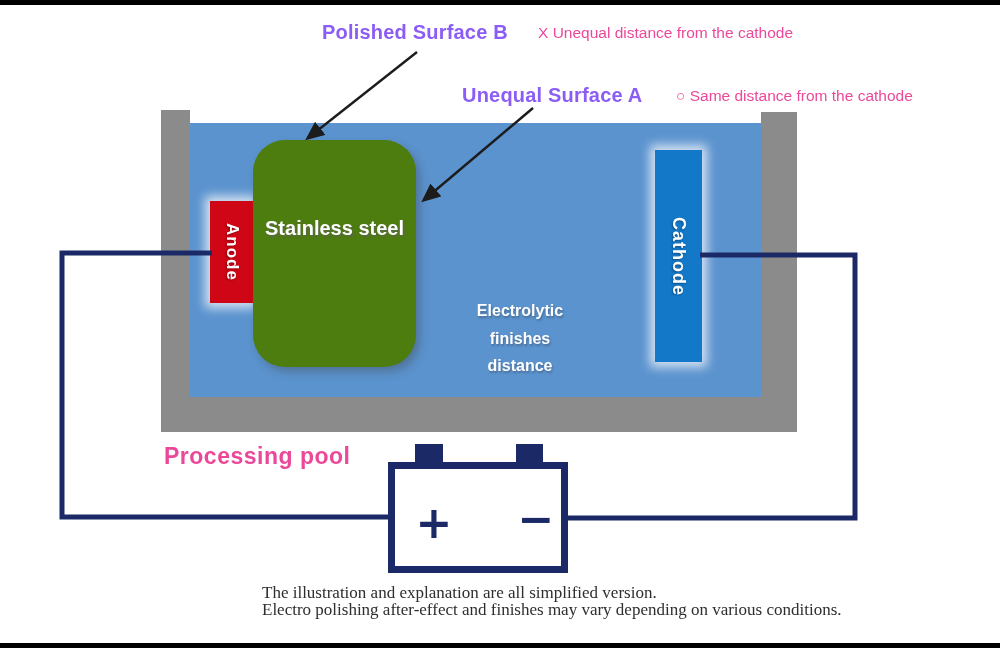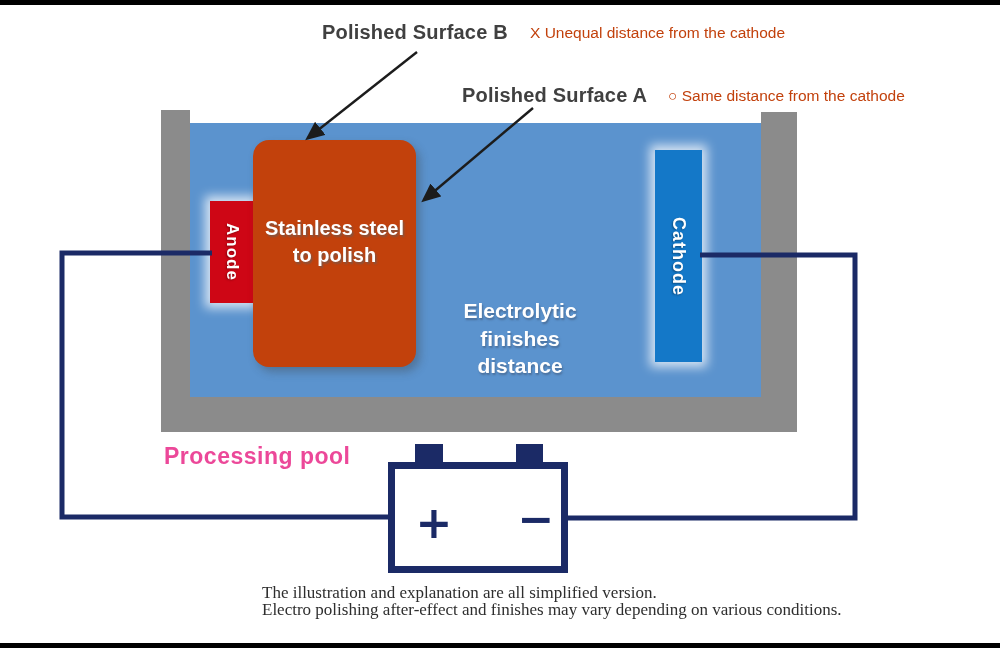--- a/index.html
+++ b/index.html
@@ -15,29 +15,30 @@
   
   .edge { position: absolute; left: 0; width: 1000px; height: 5px; background: #000000; }
   .edge.top { top: 0; }
   .edge.bottom { top: 643px; }
 
   
   .hlabel {
     position: absolute;
     font-weight: bold;
     font-size: 20px;
-    color: #404040;
+    color: #8b5cf6;
     white-space: nowrap;
     letter-spacing: 0.2px;
   }
   .hnote {
     position: absolute;
     font-size: 15.5px;
-    color: #c2410c;
-    white-space: nowrap;
+    color: #ec4899;
+    white-space: nowrap;
+    margin-left: 8px;
   }
   .hlabel.b { left: 322px; top: 21px; }
   .hnote.b  { left: 530px; top: 24px; }
   .hlabel.a { left: 462px; top: 84px; }
   .hnote.a  { left: 668px; top: 87px; }
 
   
   .wall { position: absolute; background: #8B8B8B; }
   .wall.left   { left: 161px; top: 110px; width: 29px;  height: 322px; }
   .wall.right  { left: 761px; top: 112px; width: 36px;  height: 320px; }
@@ -64,22 +65,22 @@
     white-space: nowrap;
   }
   .anode   { left: 210px; top: 201px; width: 43px; height: 102px; background: #CE0615; }
   .cathode { left: 655px; top: 150px; width: 47px; height: 212px; background: #1478C8; }
   .anode .vtext { font-size: 17px; }
 
   
   .workpiece {
     position: absolute;
     left: 253px; top: 140px; width: 163px; height: 227px;
-    background: #c2410c;
-    border-radius: 16px;
+    background: #4d7c0f;
+    border-radius: 32px;
     box-shadow: 4px 5px 9px rgba(60,60,60,0.35);
   }
   .workpiece-text {
     position: absolute;
     left: -10px; right: -10px; top: 75px;
     text-align: center;
     color: #ffffff;
     font-weight: bold;
     font-size: 20px;
     line-height: 27px;
@@ -87,21 +88,21 @@
     white-space: nowrap;
   }
 
   
   .solution-label {
     position: absolute;
     left: 430px; top: 297px; width: 180px;
     text-align: center;
     color: #ffffff;
     font-weight: bold;
-    font-size: 21px;
+    font-size: 16px;
     line-height: 27.5px;
     text-shadow: 1px 1.5px 2px rgba(60,80,110,0.55);
   }
 
   
   #overlay-svg { position: absolute; left: 0; top: 0; pointer-events: none; }
 
   
   .battery-terminal { position: absolute; background: #1B2A66; }
   .battery-terminal.plus-side  { left: 415px; top: 444px; width: 28px; height: 20px; }
@@ -159,21 +160,20 @@
   <div class="wall bottom"></div>
   <div class="solution"></div>
 
   <div class="electrode anode">
     <span class="vtext">Anode</span>
   </div>
 
   <div class="workpiece">
     <div class="workpiece-text">
       <div>Stainless steel</div>
-      <div>to polish</div>
     </div>
   </div>
 
   <div class="electrode cathode">
     <span class="vtext">Cathode</span>
   </div>
 
   <div class="solution-label">
     <div>Electrolytic</div>
     <div>finishes</div>
@@ -202,21 +202,21 @@
 
   <div class="battery-terminal plus-side"></div>
   <div class="battery-terminal minus-side"></div>
   <div class="battery-body">
     <span class="battery-sign plus">+</span>
     <span class="battery-sign minus">−</span>
   </div>
 
   <div class="hlabel b">Polished Surface B</div>
   <div class="hnote b">X Unequal distance from the cathode</div>
-  <div class="hlabel a">Polished Surface A</div>
+  <div class="hlabel a">Unequal Surface A</div>
   <div class="hnote a">○ Same distance from the cathode</div>
 
   <div class="pool-label">Processing pool</div>
 
   <div class="footer">
     <div>The illustration and explanation are all simplified version.</div>
     <div>Electro polishing after-effect and finishes may vary depending on various conditions.</div>
   </div>
 
 </div>

